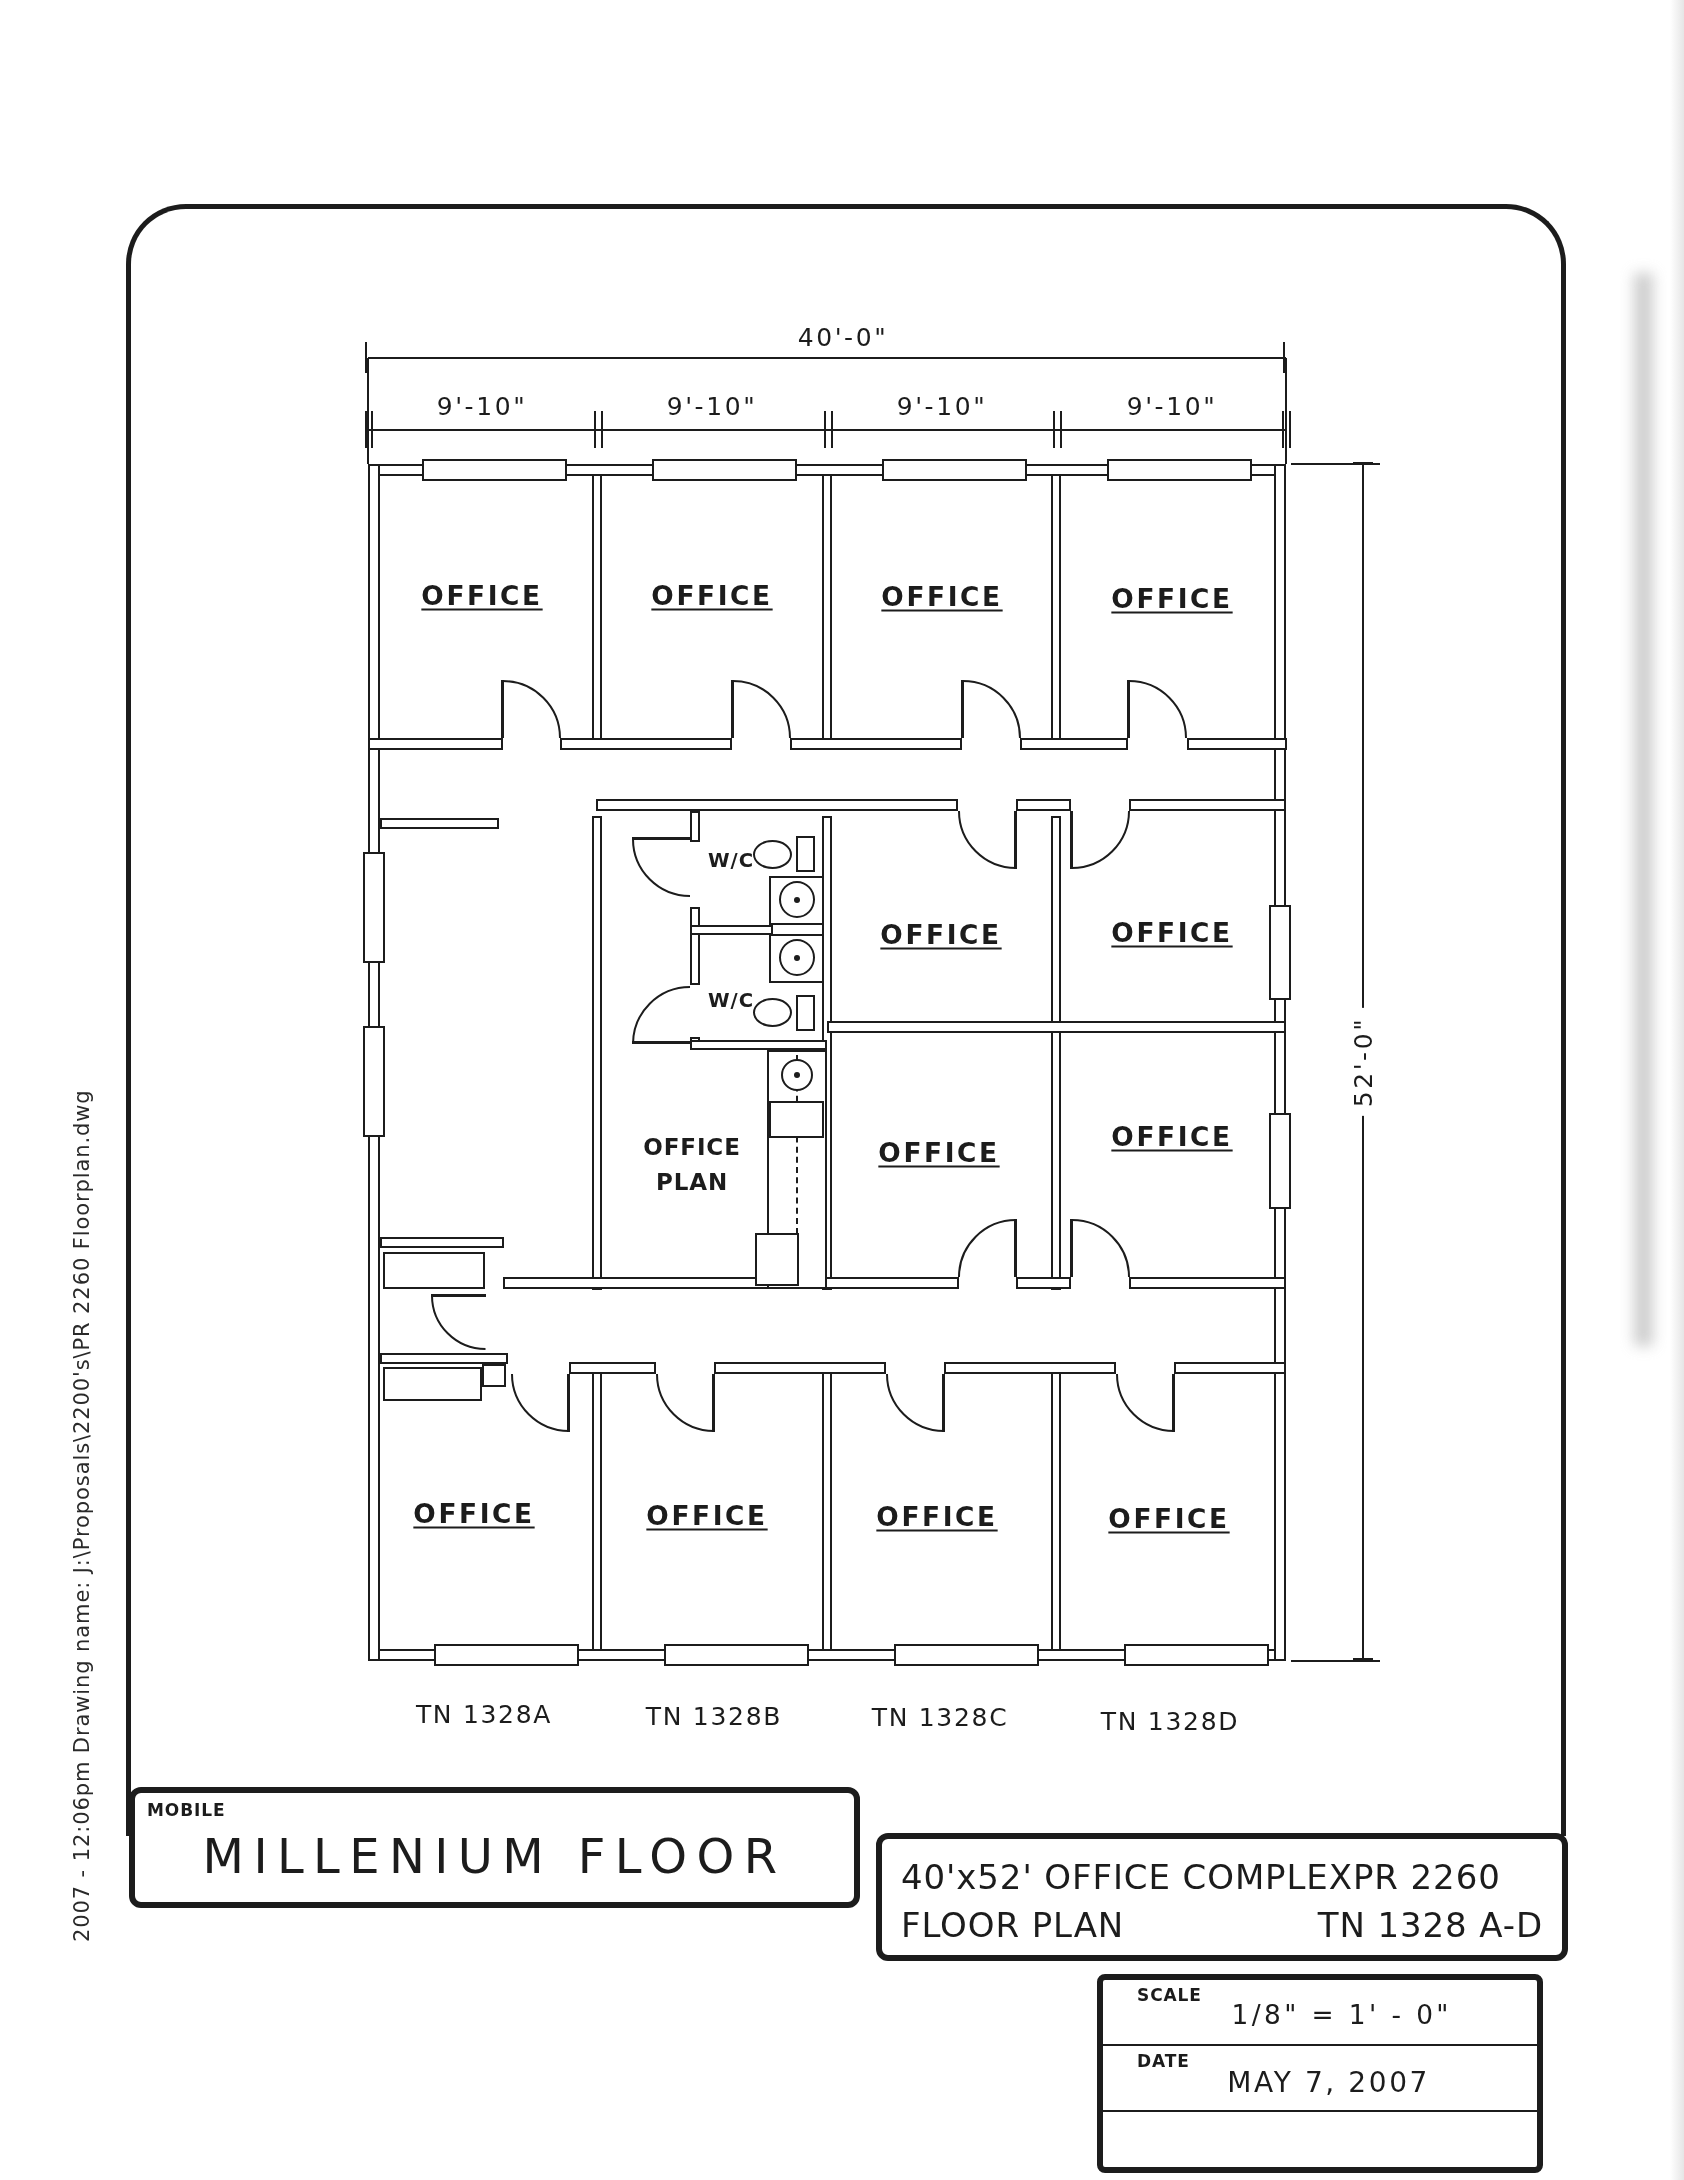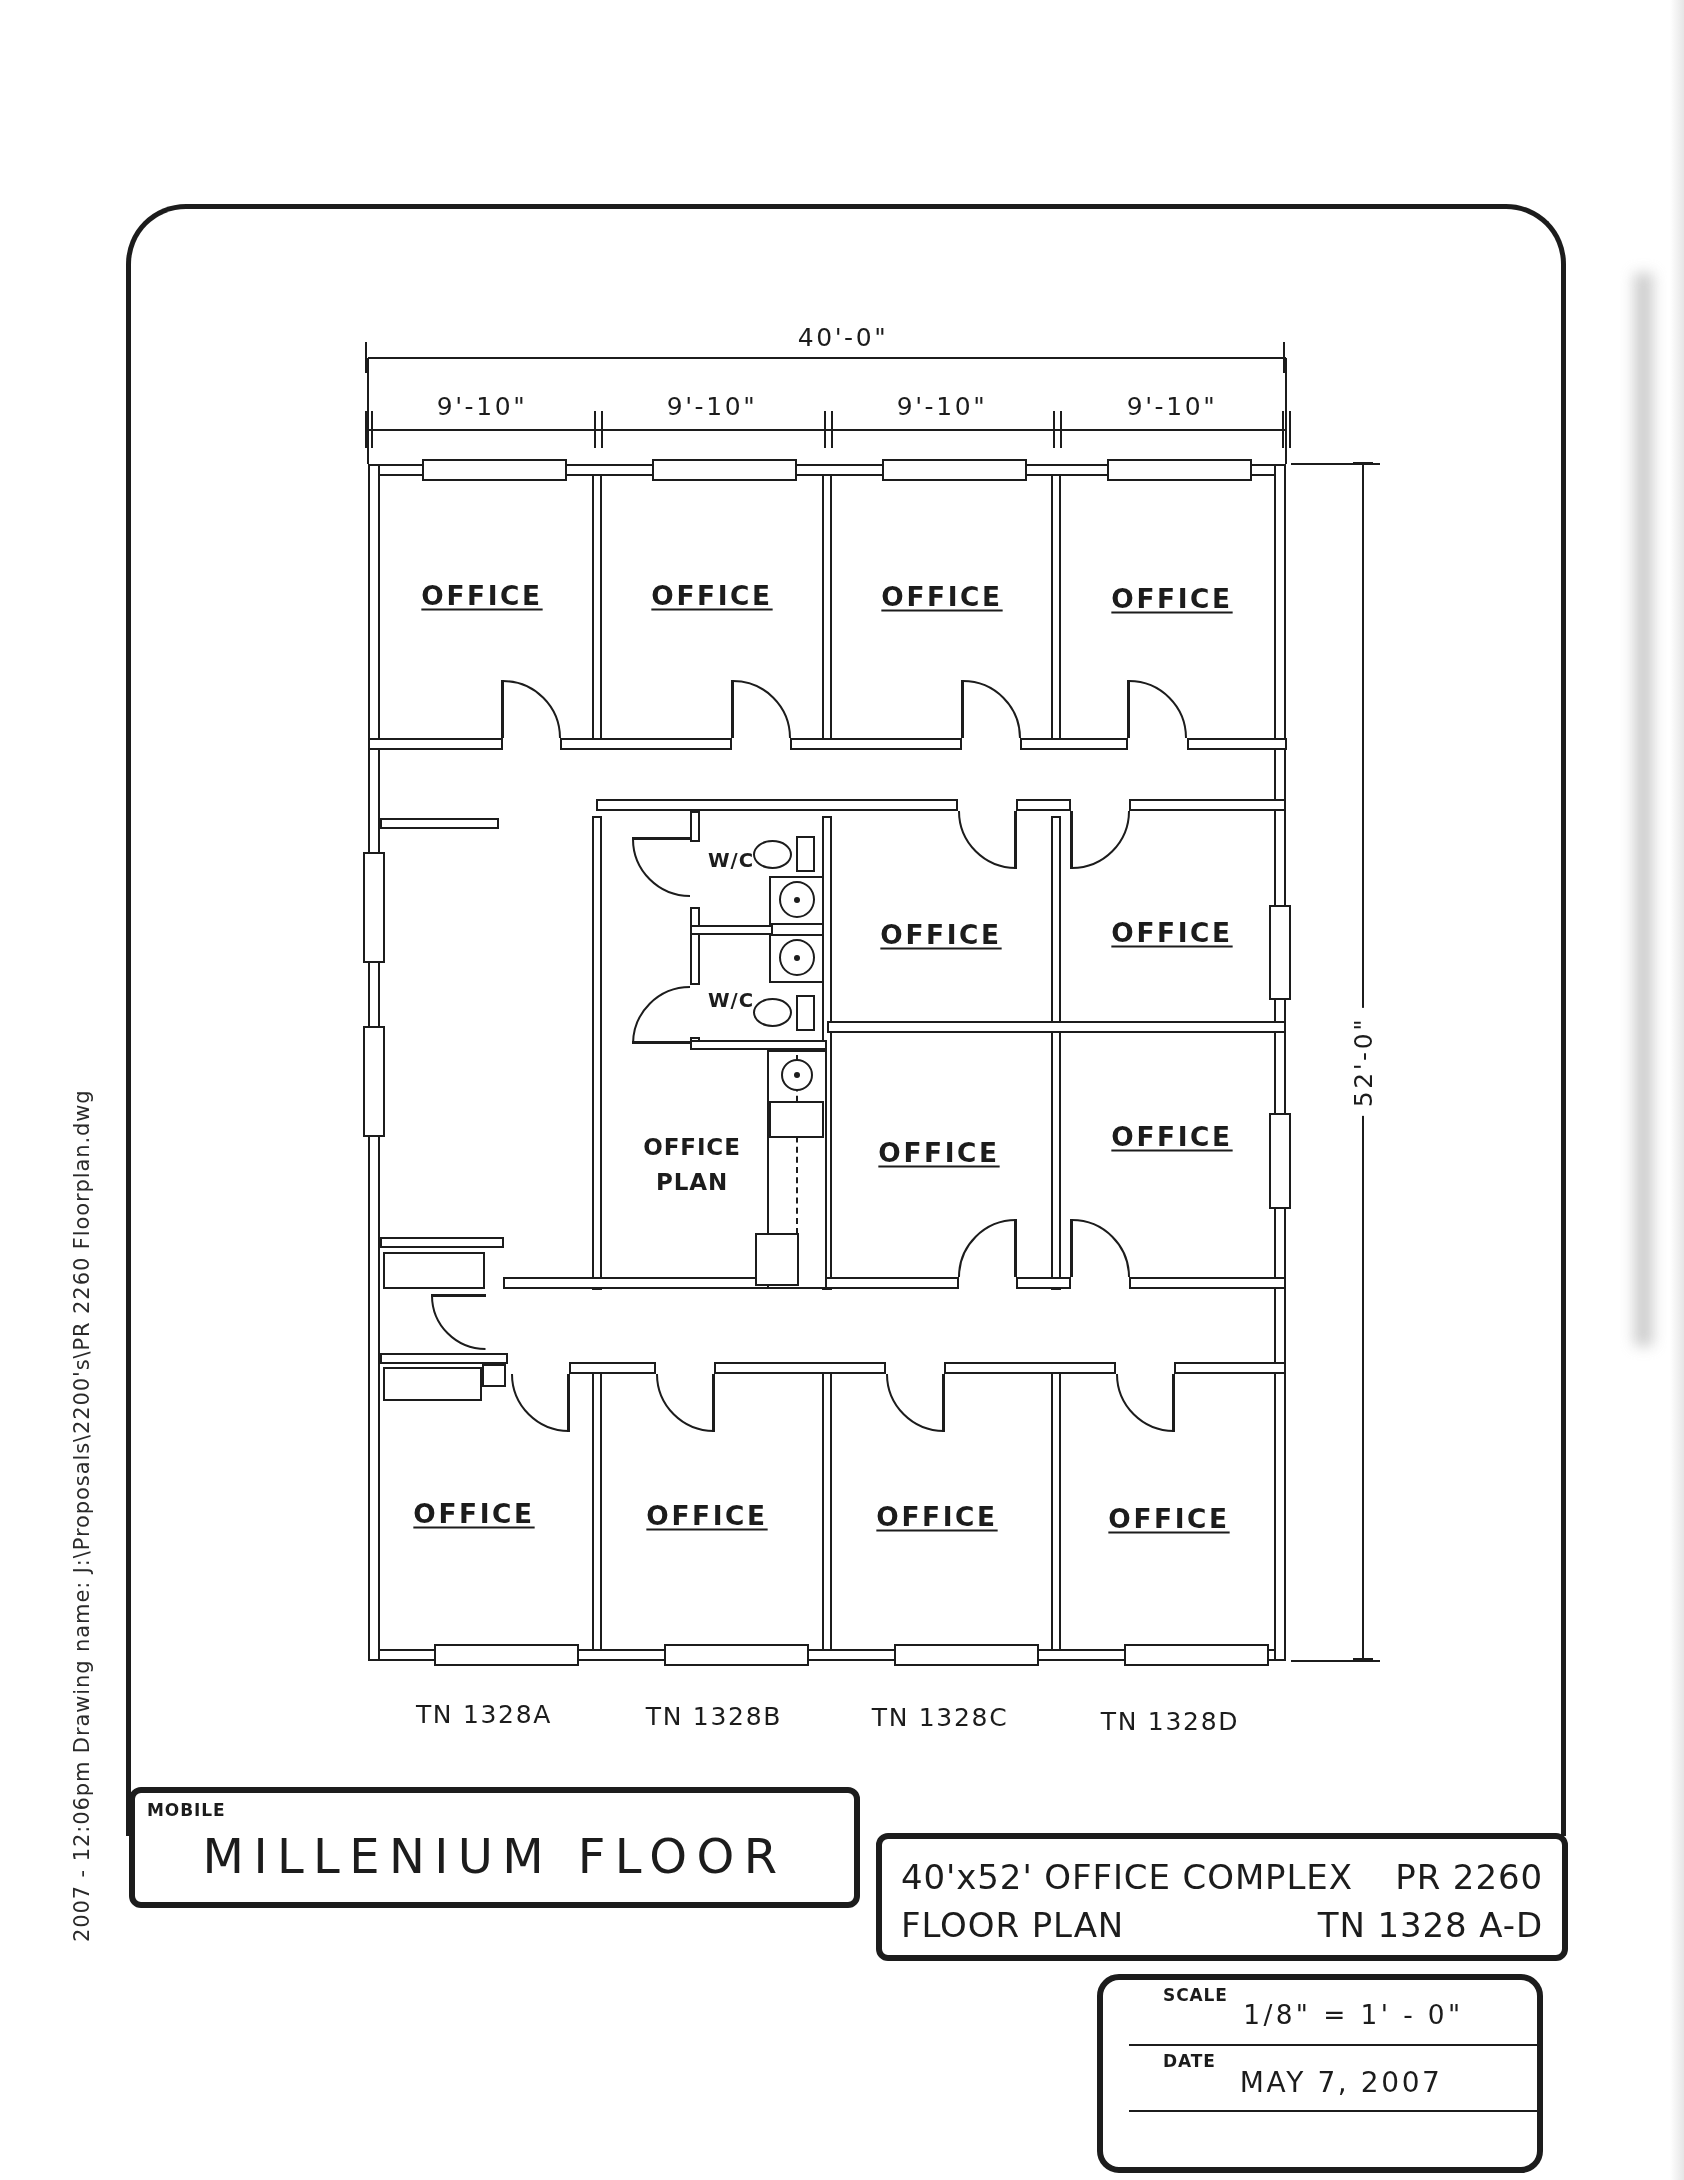--- a/index.html
+++ b/index.html
@@ -211,31 +211,31 @@
   <div class="lbl unit" style="left:714px;top:1716px;">TN 1328B</div>
   <div class="lbl unit" style="left:940px;top:1717px;">TN 1328C</div>
   <div class="lbl unit" style="left:1170px;top:1721px;">TN 1328D</div>
 
   <div class="box" style="left:129px;top:1787px;width:731px;height:121px;">
     <div class="lbl small-cap" style="left:12px;top:6.8px;">MOBILE</div>
     <div class="lbl" style="left:50%;top:58%;transform:translate(-50%,-50%);font-size:48px;letter-spacing:9.4px;font-weight:500;">MILLENIUM  FLOOR</div>
   </div>
 
   <div class="box" style="left:876px;top:1833px;width:692px;height:128px;padding:13.6px 19px;">
-    <div style="display:flex;justify-content:space-between;font-size:34px;font-weight:500;letter-spacing:0.9px;line-height:48px;">
+    <div style="display:flex;font-size:34px;font-weight:500;letter-spacing:0.9px;line-height:48px;">
       <span>40'x52' OFFICE COMPLEX</span>
       <span>PR 2260</span>
     </div>
     <div style="display:flex;justify-content:space-between;font-size:34px;font-weight:500;letter-spacing:0.9px;line-height:48px;">
       <span>FLOOR PLAN</span>
       <span>TN 1328 A-D</span>
     </div>
   </div>
 
-  <div class="box" style="left:1097px;top:1974px;width:446px;height:199px;border-radius:22px;overflow:hidden;padding-left:26px;">
+  <div class="box" style="left:1097px;top:1974px;width:446px;height:199px;border-radius:8px;overflow:hidden;">
     <div style="position:relative;height:66px;border-bottom:2.6px solid #1c1c1c;">
       <div class="lbl small-cap" style="left:34px;top:5.1px;">SCALE</div>
       <div class="lbl" style="left:55%;top:34px;transform:translate(-50%,-50%);font-size:26.4px;letter-spacing:3.4px;">1/8" = 1' - 0"</div>
     </div>
     <div style="position:relative;height:66px;border-bottom:2.6px solid #1c1c1c;">
       <div class="lbl small-cap" style="left:34px;top:5.1px;">DATE</div>
       <div class="lbl" style="left:52%;top:36px;transform:translate(-50%,-50%);font-size:28px;letter-spacing:2.6px;">MAY 7, 2007</div>
     </div>
   </div>
 

